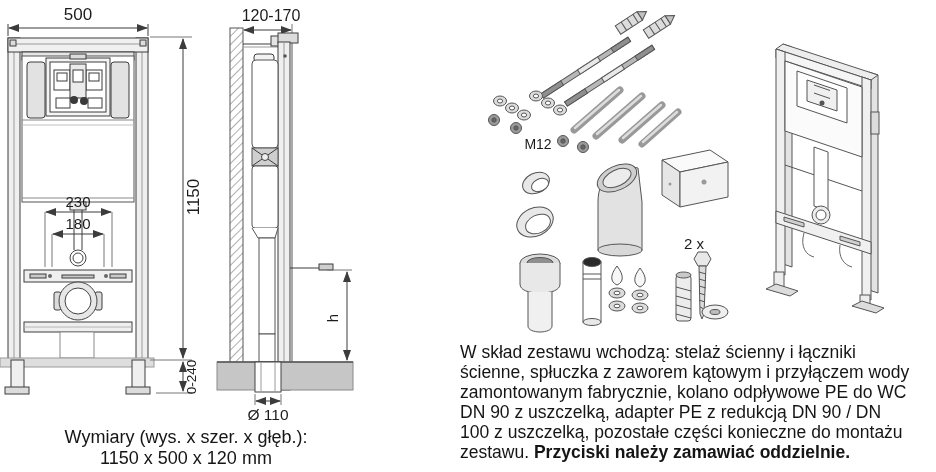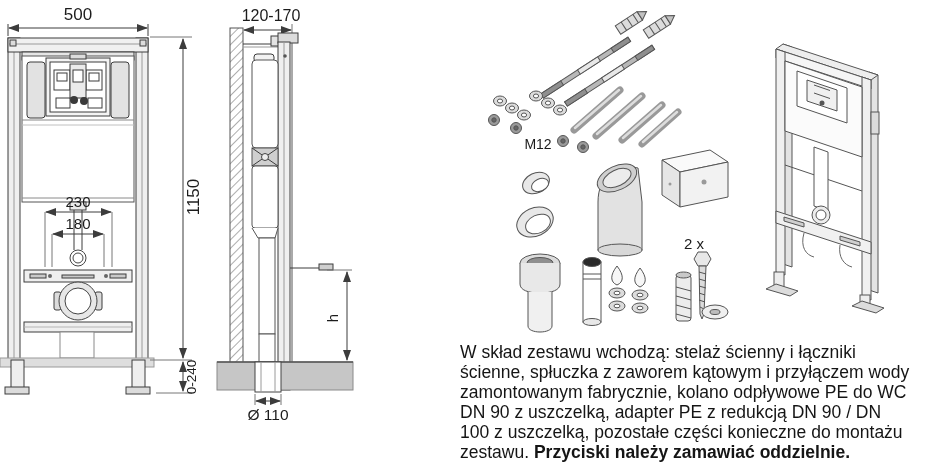--- a/index.html
+++ b/index.html
@@ -175,20 +175,24 @@
       <line x1="41" y1="401" x2="65" y2="401" marker-start="url(#sa)" marker-end="url(#sa)"></line>
 
       <line x1="112" y1="270" x2="137" y2="270" stroke="#777"></line>
       <line x1="132" y1="272" x2="132" y2="360" marker-start="url(#sa)" marker-end="url(#sa)"></line>
     </g>
     <text x="56" y="21" font-size="16" text-anchor="middle">120-170</text>
     <text font-size="15" text-anchor="middle" transform="rotate(-90 123 318)" x="123" y="318">h</text>
     <text x="53" y="420" font-size="15.5" text-anchor="middle">Ø 110</text>
   </svg>
 
+  <div id="caption" class="abs">
+    <div>Wymiary (wys. x szer. x głęb.):</div>
+    <div>1150 x 500 x 120 mm</div>
+  </div>
 
   <svg class="abs" style="left:470px;top:0" width="290" height="345" viewBox="0 0 290 345">
     <g stroke="#555" stroke-width="1" fill="none">
 
       <g transform="translate(148,30) rotate(-33)">
         <rect x="0" y="-5" width="26" height="10" fill="#dcdcdc"></rect>
         <line x1="7" y1="-5" x2="7" y2="5"></line>
           <line x1="14" y1="-5" x2="14" y2="5"></line>
           <line x1="21" y1="-5" x2="21" y2="5"></line>
         <path d="M26,-5 L34,0 L26,5 z" fill="#c2c2c2"></path>

